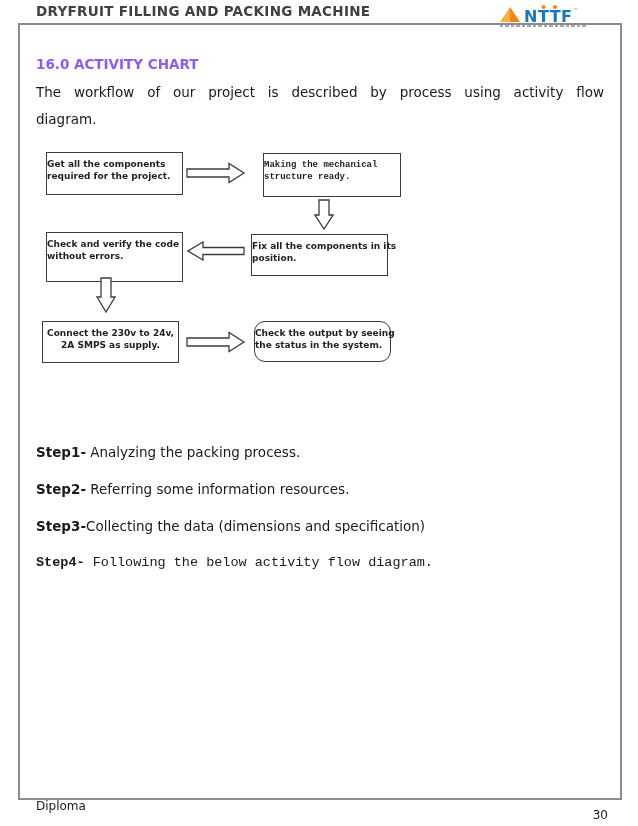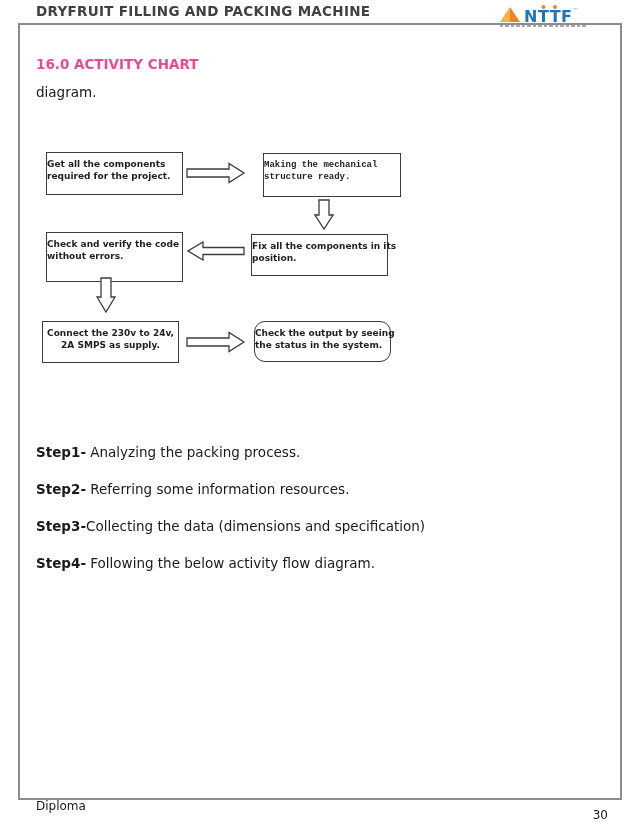--- a/index.html
+++ b/index.html
@@ -58,21 +58,21 @@
     box-sizing: border-box;
     pointer-events: none;
   }
   
   .section-title {
     position: absolute;
     left: 36px;
     top: 56px;
     font-size: 13.5px;
     font-weight: bold;
-    color: #ec4899;
+    color: #8b5cf6;
   }
   .paragraph {
     position: absolute;
     left: 36px;
     top: 79px;
     width: 568px;
     font-size: 13.5px;
     line-height: 27px;
   }
   .p-line1 {
@@ -116,21 +116,21 @@
   
   .step {
     position: absolute;
     left: 36px;
     font-size: 13.5px;
     white-space: nowrap;
   }
   .s1 { top: 444px; }
   .s2 { top: 481px; }
   .s3 { top: 518px; }
-  .s4 { top: 555px; }
+  .s4 { top: 555px; font-family: Liberation Mono, monospace; }
   .step-label { font-weight: bold; }
   
   .footer-course {
     position: absolute;
     left: 36px;
     top: 799px;
     font-size: 12px;
     color: #1a1a1a;
   }
   .page-number {
@@ -160,20 +160,21 @@
       <text x="75" y="9" font-size="5.5" fill="#8a8a8a" font-family="DejaVu Sans, sans-serif">™</text>
     </svg>
     <div class="logo-tagline"></div>
   </div>
 
   <div class="page-border"></div>
 
   <div class="section-title">16.0 ACTIVITY CHART</div>
 
   <div class="paragraph">
+    <div class="p-line1">The workflow of our project is described by process using activity flow</div>
     <div class="p-line2">diagram.</div>
   </div>
 
   <div class="fbox b1">
     <span class="box-label">Get all the components
 required for the project.</span>
   </div>
   <div class="fbox b2">
     <span class="box-label">Making the mechanical
 structure ready.</span>

